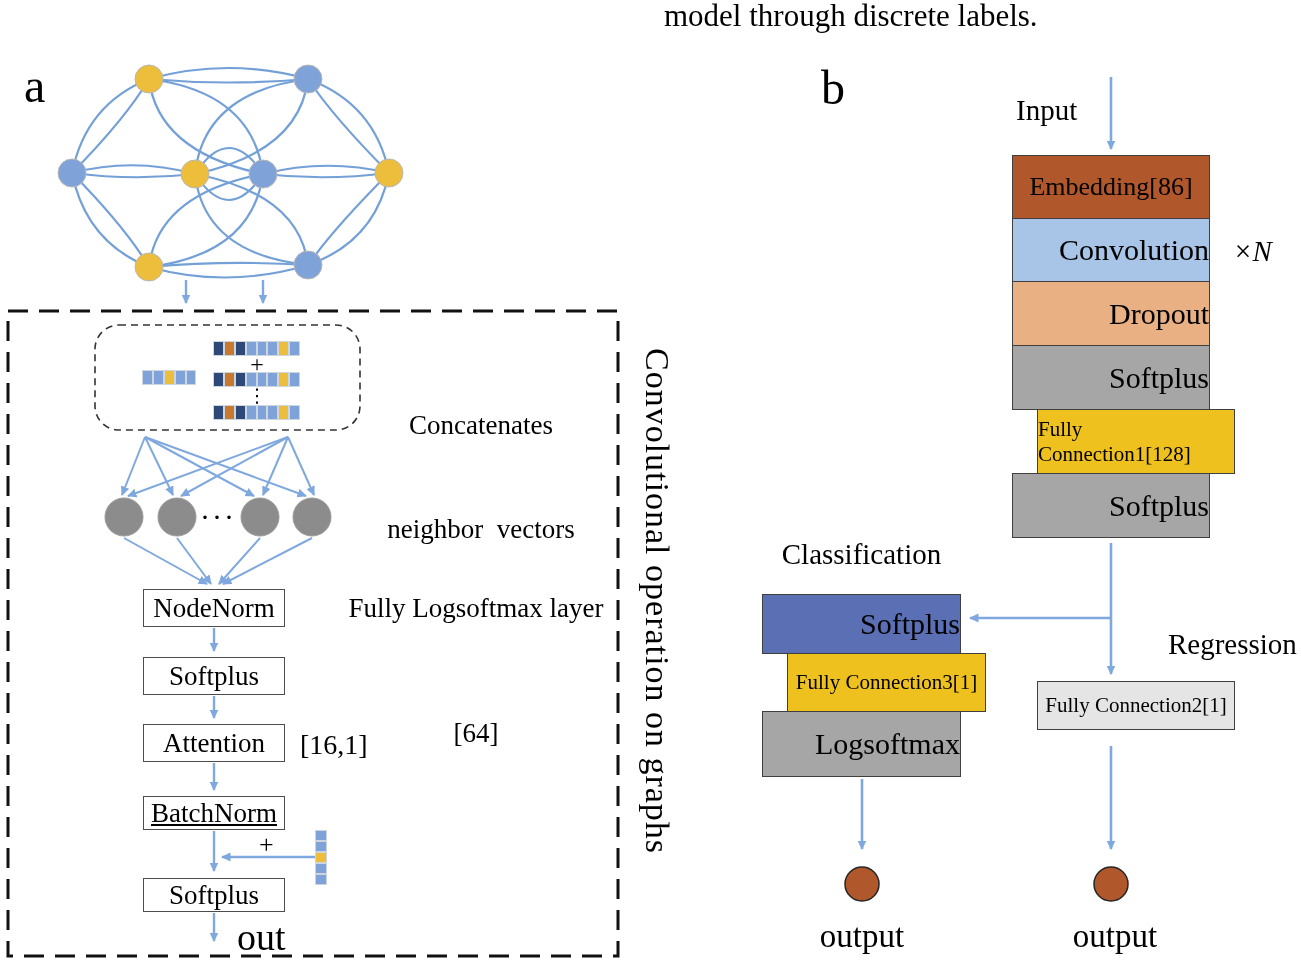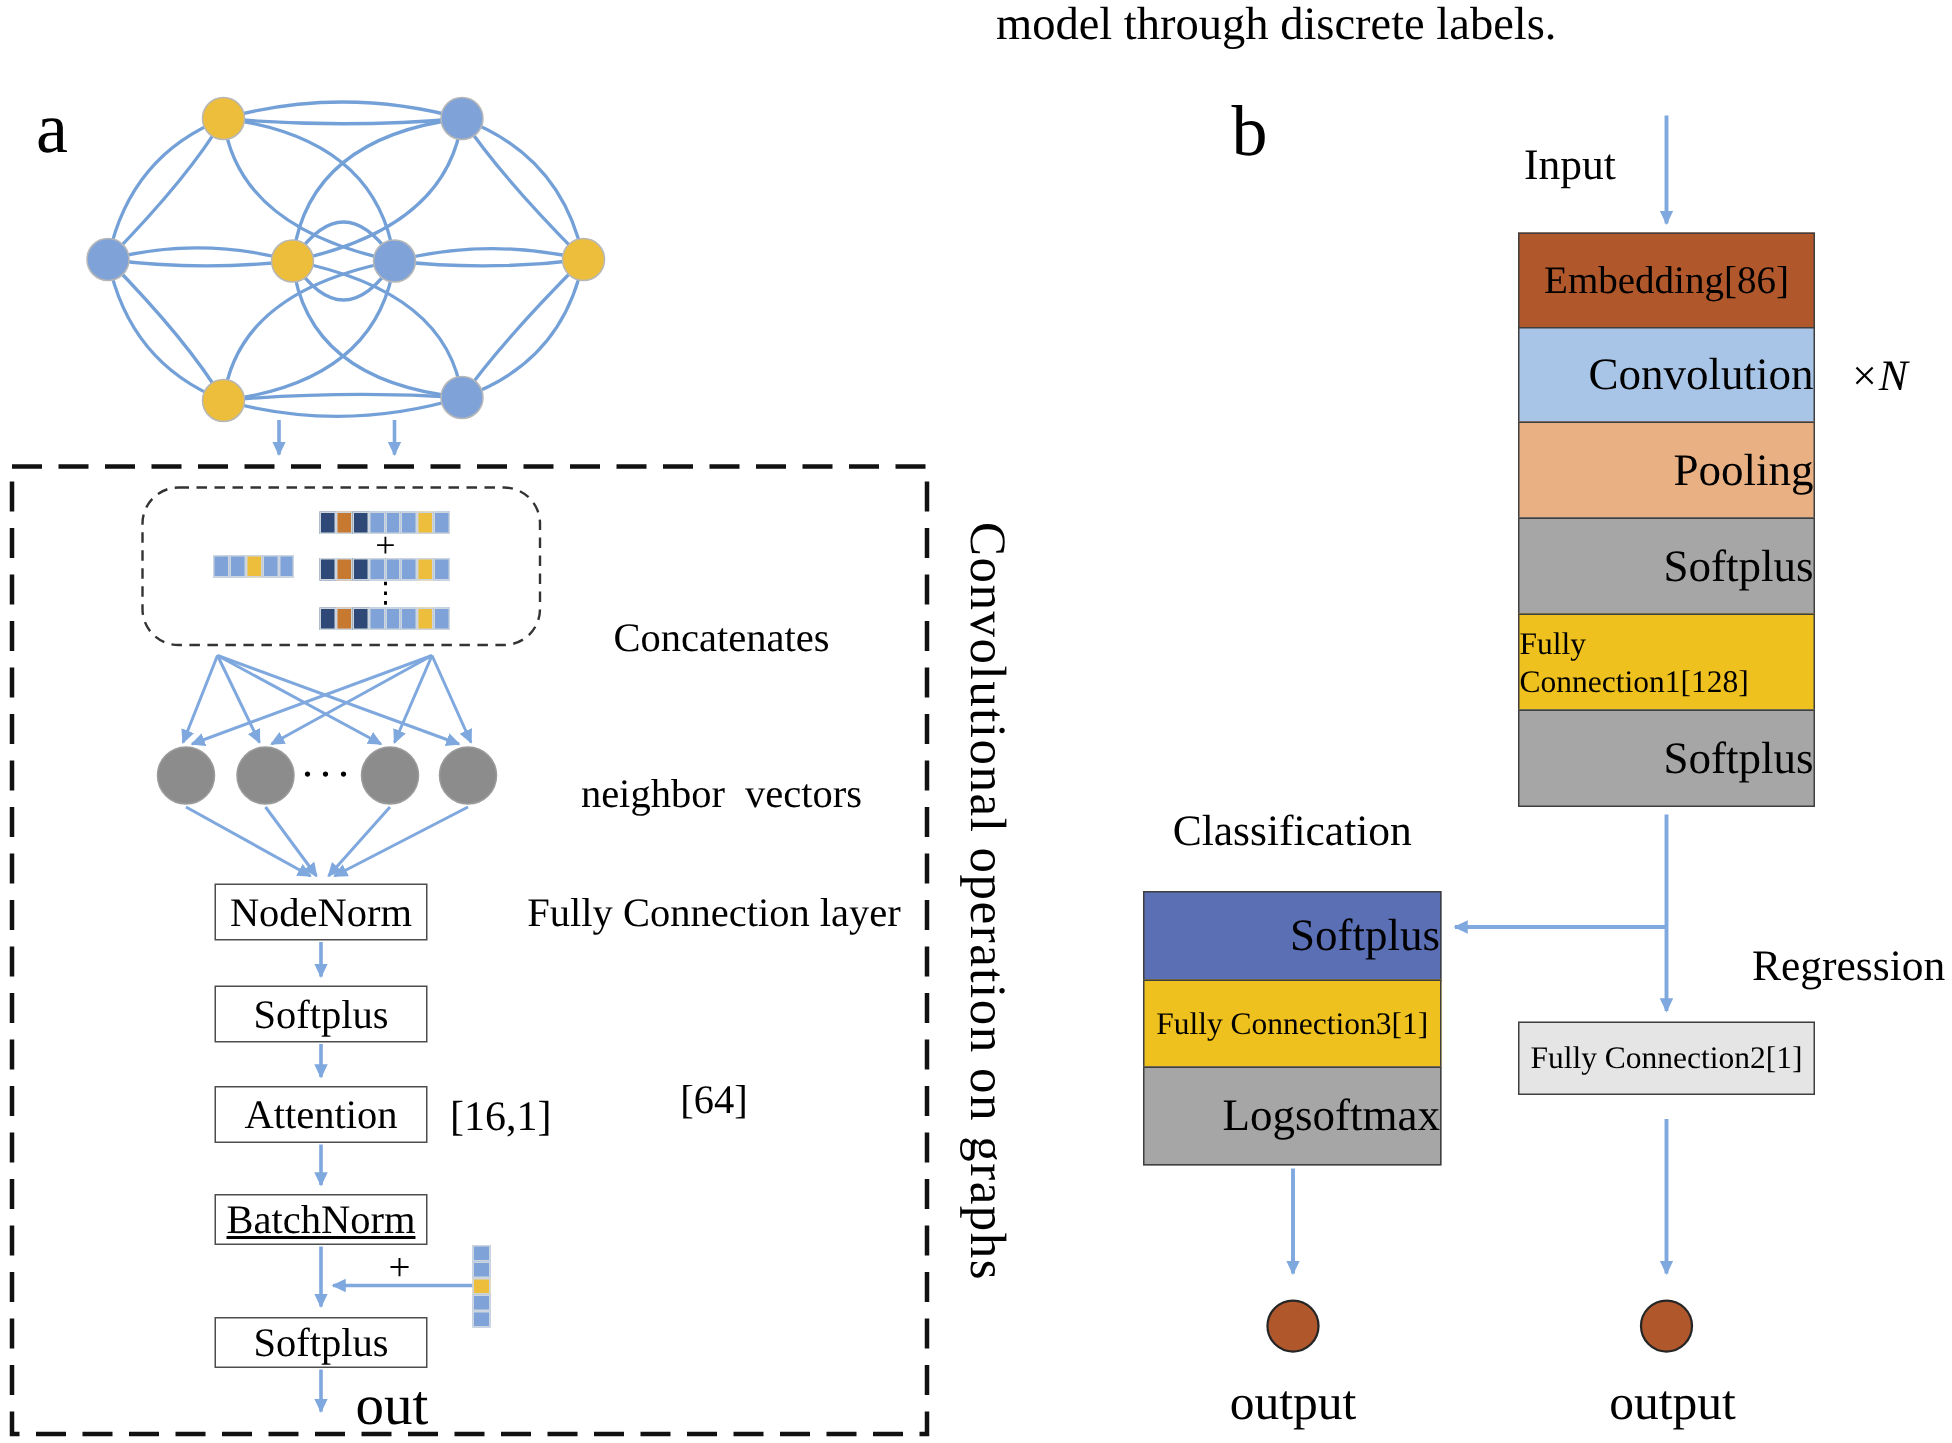--- a/index.html
+++ b/index.html
@@ -24,21 +24,21 @@
   .vec .cell{box-sizing:border-box;border:1px solid #cdd5df;}
   .vec-h .cell{width:10.9px;height:15px;}
   .vec-v .cell{width:12px;height:11px;}
   .b-box{width:198px;border:1px solid #3f3f3f;box-sizing:border-box;
          display:flex;align-items:center;justify-content:center;}
   .stackcol{display:flex;flex-direction:column;}
   .stackcol .b-box{margin-top:-1px;}
   .stackcol .b-box:first-child{margin-top:0;}
   .fz30{font-size:30px;justify-content:flex-end;}
   .fz26{font-size:26px;}
-  .fz22{font-size:21px;}
+  .fz22{font-size:21px;margin-left:25px;}
   .blabel{font-size:29px;}
   .out-label{font-size:38px;}
   .output-label{font-size:33px;}
   .xn{font-size:29px;font-style:italic;}
   .dotrow{font-size:30px;letter-spacing:2px;}
 </style>
 </head>
 <body>
 
 <div class="canvas">
@@ -190,21 +190,21 @@
         <span class="cell" style="background: rgb(127, 163, 216);"></span>
       </div>
   </div>
   <div class="abs note" style="left:370px;top:339px;width:222px;text-align:center;">
     <div>Concatenates</div>
     <div>neighbor  vectors</div>
   </div>
 
   <div class="abs dotrow" style="left:200px;top:500px;">···</div>
   <div class="abs fcnote" style="left:348px;top:504px;width:256px;text-align:center;">
-    <div>Fully Connection layer</div>
+    <div>Fully Logsoftmax layer</div>
     <div>[64]</div>
   </div>
 
   <div class="abs ctr a-box" style="top:589px;height:38px;">
       <span>NodeNorm</span>
     </div>
   <div class="abs ctr a-box" style="top:657px;height:38px;">
       <span>Softplus</span>
     </div>
   <div class="abs ctr a-box" style="top:724px;height:38px;">
@@ -233,21 +233,21 @@
   <div class="abs blabel" style="left:1016px;top:94px;">Input</div>
 
   <div class="abs stackcol" style="left:1012px;top:155px;">
     <div class="b-box fz26" style="height:64px;background:#B0572B;">
         <span>Embedding[86]</span>
       </div>
     <div class="b-box fz30" style="height:64px;background:#A8C4E6;">
         <span>Convolution</span>
       </div>
     <div class="b-box fz30" style="height:65px;background:#E9B183;">
-        <span>Pooling</span>
+        <span>Dropout</span>
       </div>
     <div class="b-box fz30" style="height:65px;background:#A6A6A6;">
         <span>Softplus</span>
       </div>
     <div class="b-box fz22" style="height:65px;background:#EEC11E;">
         <span>Fully Connection1[128]</span>
       </div>
     <div class="b-box fz30" style="height:65px;background:#A6A6A6;">
         <span>Softplus</span>
       </div>

